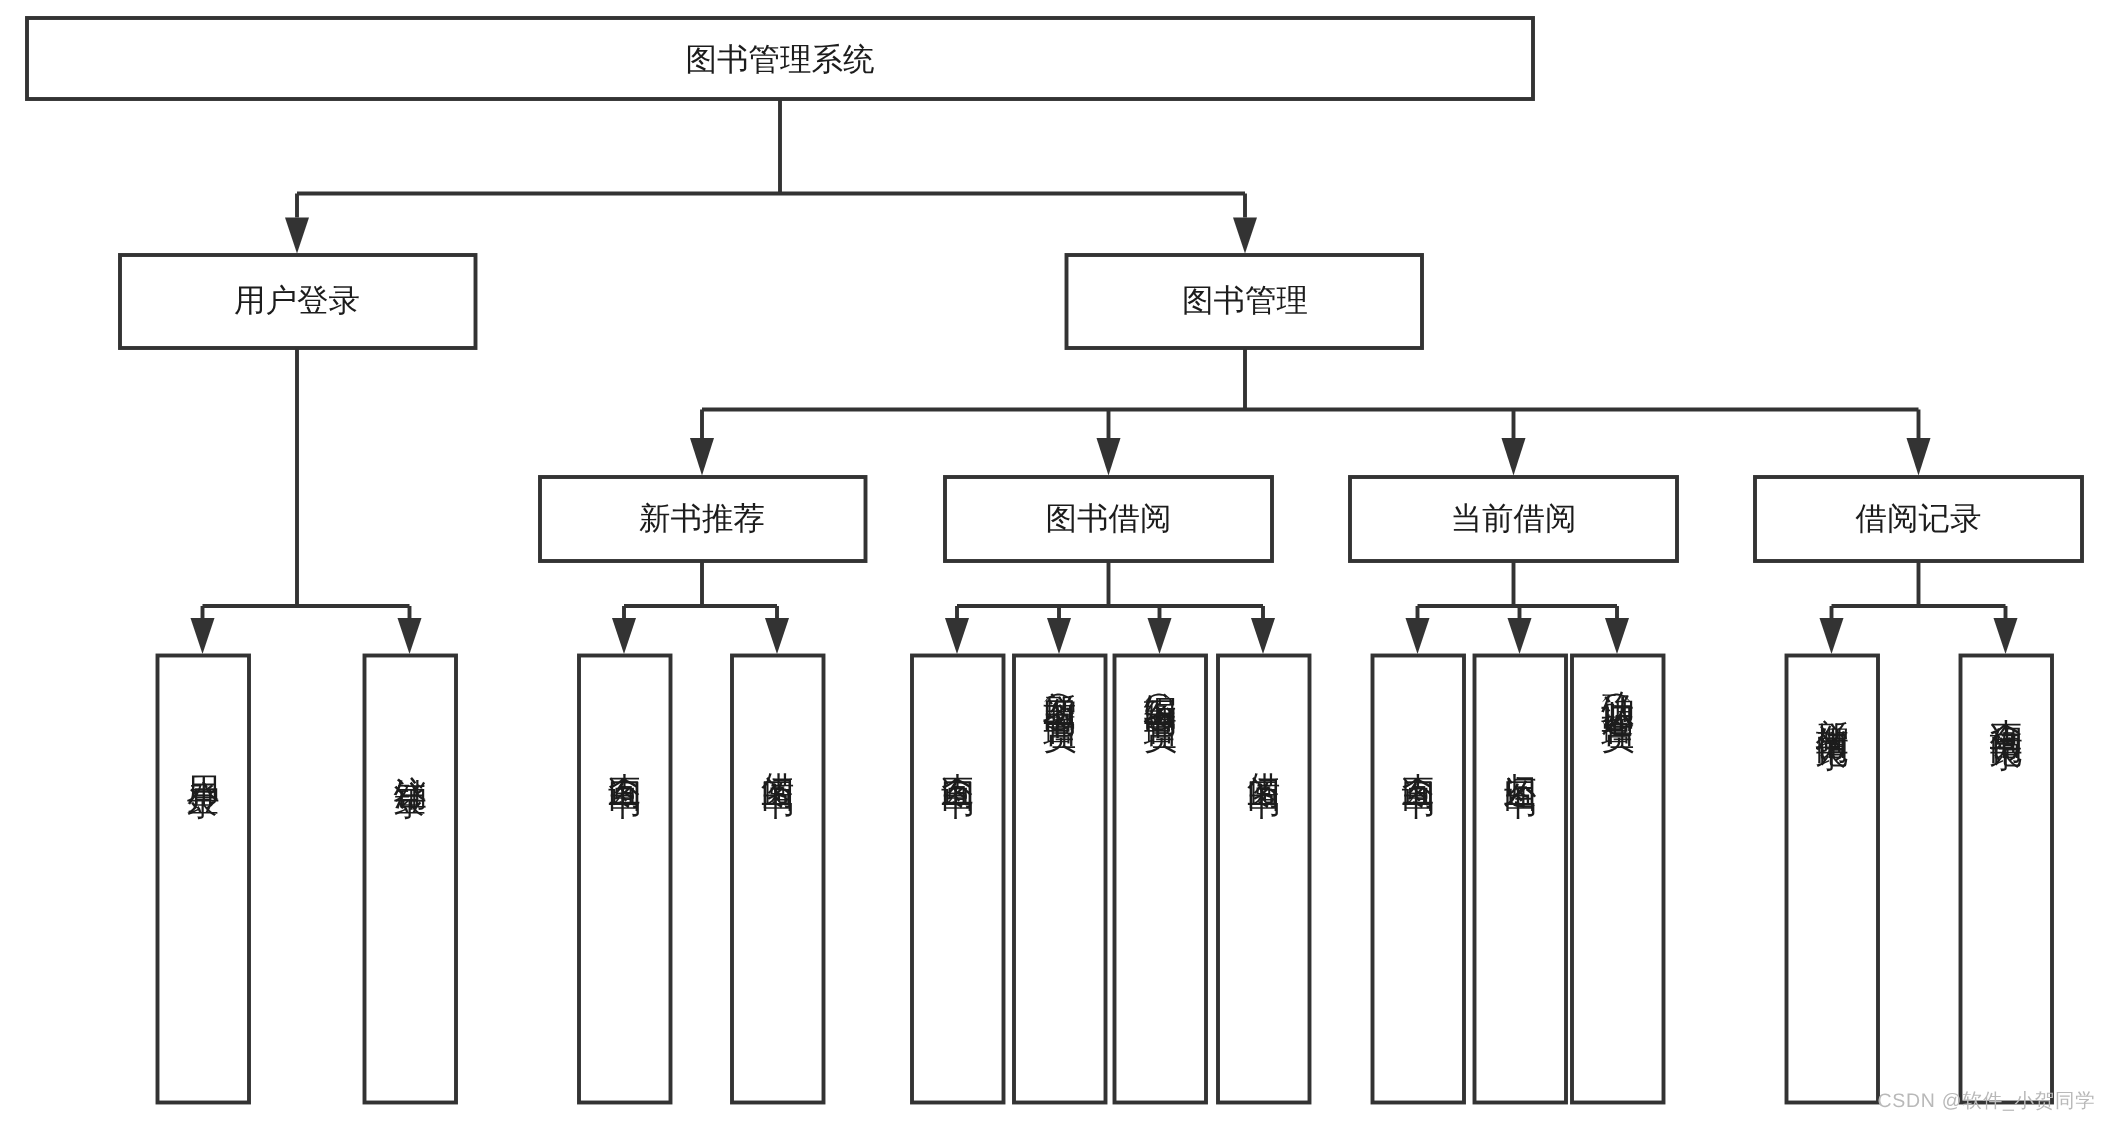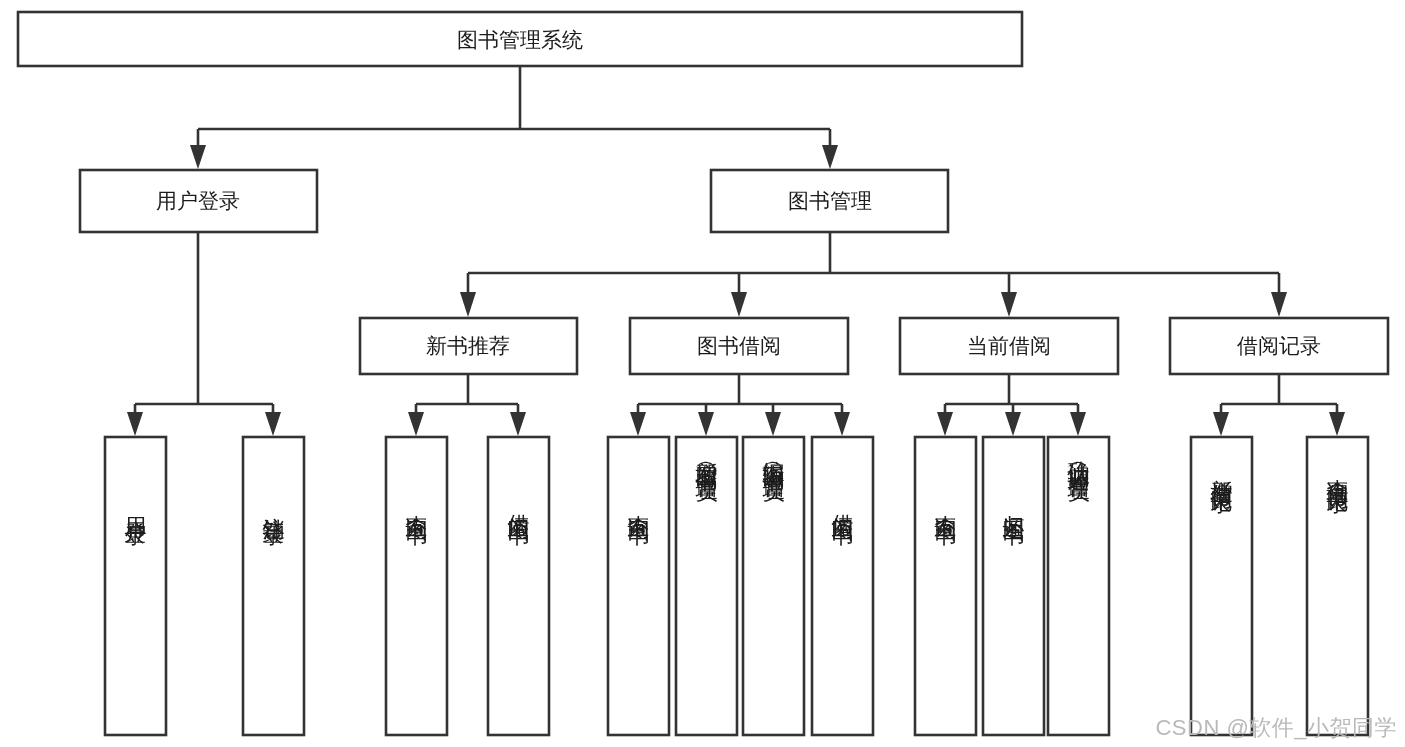--- a/index.html
+++ b/index.html
@@ -65,21 +65,21 @@
     line-height: 1;
     letter-spacing: 3px;
     color: #1c1c1c;
     white-space: nowrap;
   }
   .watermark {
     position: absolute;
     right: 8px;
     bottom: 4px;
     font-family: "Liberation Sans", "DejaVu Sans", sans-serif;
-    font-size: 22px;
+    font-size: 13px;
     color: #b9b9b9;
     white-space: nowrap;
     letter-spacing: 0.5px;
   }
 </style>
 </head>
 <body>
 
 <div id="diagram-root">
 

